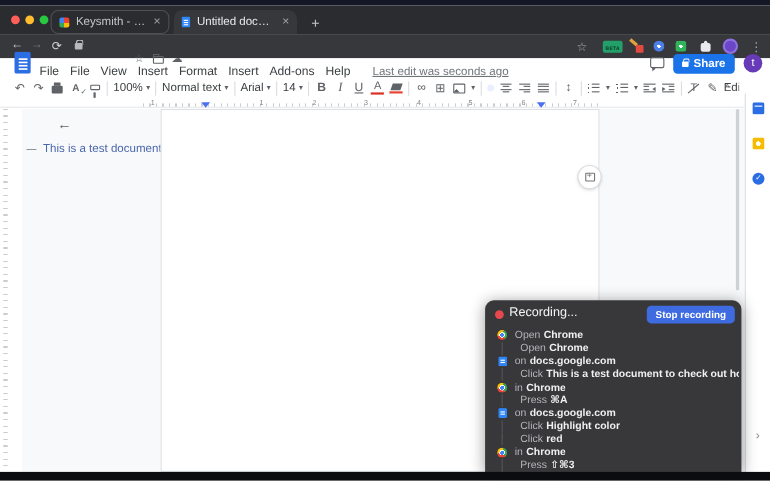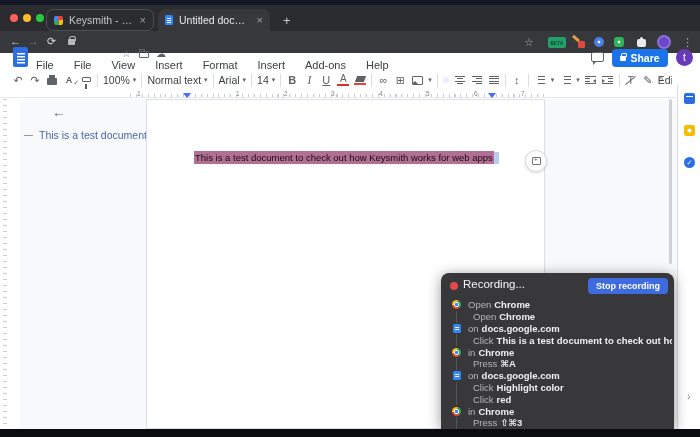--- a/index.html
+++ b/index.html
@@ -57,21 +57,21 @@
   
   .dheader { position:absolute; left:0; top:53px; width:700px; height:17px; background:#fff; }
   .docs-logo { position:absolute; left:13px; top:47px; width:15px; height:20px; background:#2b6de3; border-radius:2px;
                background-image:linear-gradient(#fff,#fff),linear-gradient(#fff,#fff),linear-gradient(#fff,#fff),linear-gradient(#fff,#fff);
                background-size:8px 1.5px; background-position:3.5px 6px,3.5px 9px,3.5px 12px,3.5px 15px; background-repeat:no-repeat; }
   .doc-title { position:absolute; left:36px; top:45px; font-size:13px; color:#202124; }
   .title-ic { position:absolute; top:48px; color:#5f6368; font-size:10px; }
   .t-star { left:122px; } .t-cloud { left:156px; }
   .t-folder { left:139px; top:51px; width:10px; height:7px; border:1px solid #5f6368; border-radius:1px; }
   .t-folder:before { content:""; position:absolute; left:-1px; top:-3px; width:4px; height:2px; border:1px solid #5f6368; border-bottom:none; border-radius:1px 1px 0 0; }
-  .menubar { position:absolute; left:36px; top:59px; display:flex; gap:20px; font-size:11px; color:#3c4043; align-items:center; }
+  .menubar { position:absolute; left:36px; top:59px; display:flex; gap:10px; font-size:11px; color:#3c4043; align-items:center; }
   .lastedit { margin-left:10px; color:#70757a; font-size:10.5px; text-decoration:underline; }
   .comment-ic { position:absolute; left:591px; top:52px; width:13px; height:10px; border:1.4px solid #5f6368; border-radius:2px; }
   .comment-ic:after { content:""; position:absolute; left:1px; bottom:-4px; border:2px solid transparent; border-top-color:#5f6368; border-left-color:#5f6368; }
   .share-btn { position:absolute; left:612px; top:49px; width:56px; height:18px; background:#1a73e8; border-radius:4px;
                color:#fff; font-size:10.5px; font-weight:bold; display:flex; align-items:center; justify-content:center; gap:4px; }
   .share-lock { width:6px; height:5px; background:#fff; border-radius:1px; position:relative; }
   .share-lock:before { content:""; position:absolute; left:1px; top:-3px; width:4px; height:3px; border:1px solid #fff; border-bottom:none; border-radius:2px 2px 0 0; }
   .avatar { position:absolute; left:676px; top:49px; width:17px; height:17px; border-radius:50%; background:#673ab7;
             color:#fff; font-size:10px; display:flex; align-items:center; justify-content:center; }
 
@@ -221,20 +221,21 @@
   <span class="title-ic t-cloud">☁</span>
   <div class="menubar">
     <span>File</span>
     <span>File</span>
     <span>View</span>
     <span>Insert</span>
     <span>Format</span>
     <span>Insert</span>
     <span>Add-ons</span>
     <span>Help</span>
+    <span class="lastedit">Last edit was seconds ago</span>
   </div>
   <span class="comment-ic"></span>
   <div class="share-btn">
     <span class="share-lock"></span>
     <span>Share</span>
   </div>
   <div class="avatar">t</div>
 
   <div class="dtoolbar">
     <span class="ti">↶</span>
@@ -335,21 +336,20 @@
   </div>
 
   <div class="content">
     <div class="vruler"></div>
     <span class="outline-arrow">←</span>
     <div class="outline-item">
       <span class="dash">—</span>
       <span>This is a test document to ch...</span>
     </div>
     <div class="page">
-      <div class="docline"><span class="hl">This is a test document to check out how Keysmith works for web apps</span><span class="sel-tail"></span></div>
       <div class="cmt-bubble">
           <span class="cmt-plus"></span>
         </div>
     </div>
     <div class="doc-scrollbar"></div>
   </div>
 
   <div class="sidepanel">
     <span class="sp-ic sp-cal"></span>
     <span class="sp-ic sp-keep"></span>

